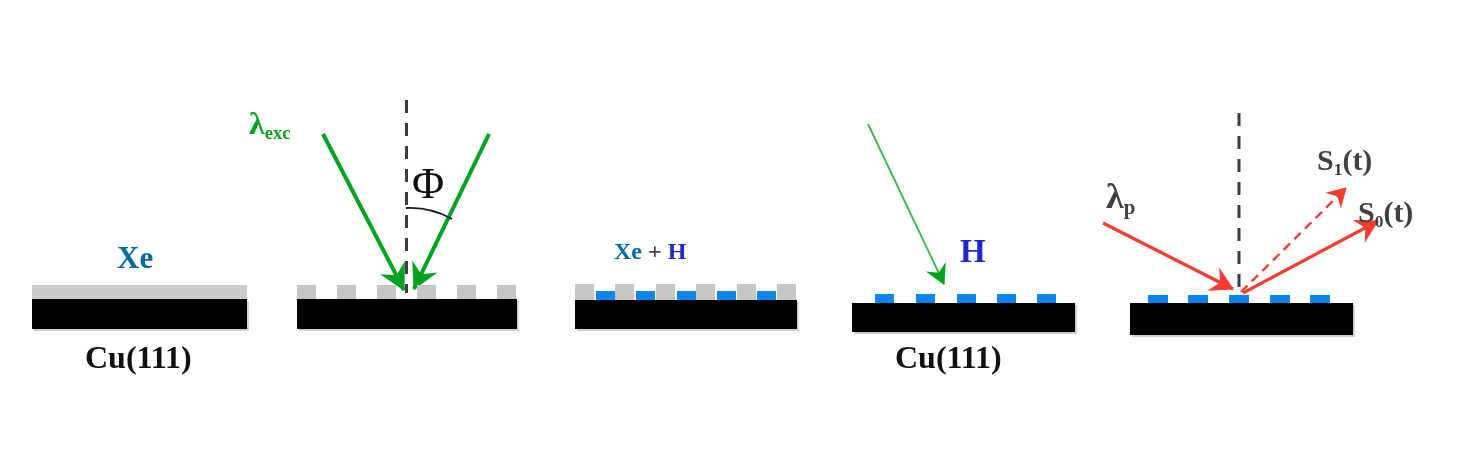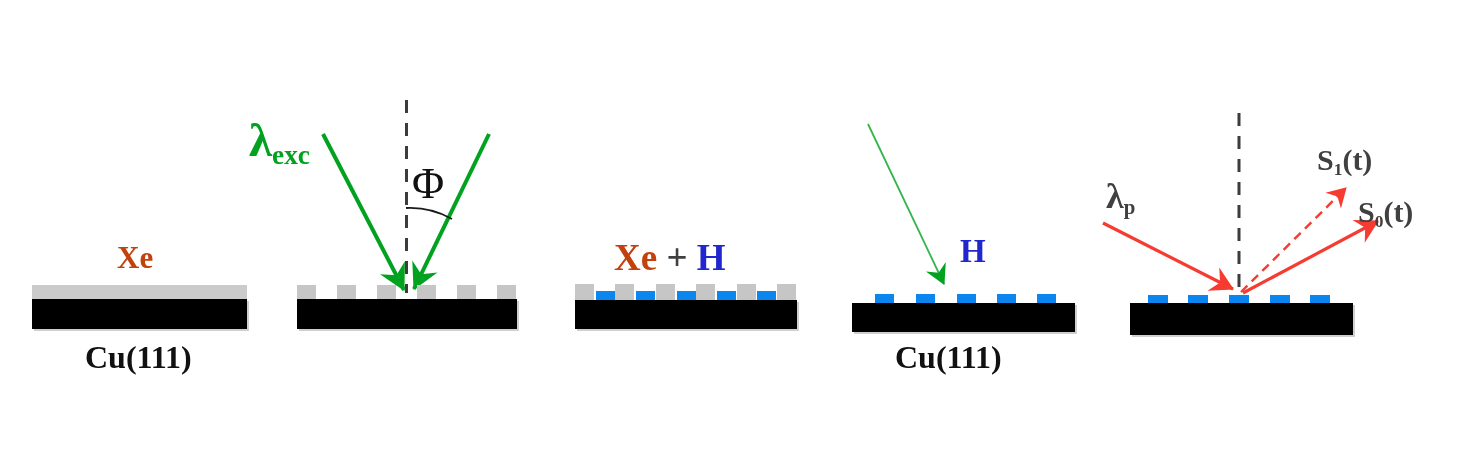--- a/index.html
+++ b/index.html
@@ -17,21 +17,21 @@
   .xe-square{background:#c6c6c6;}
   .h-dash{background:#0b86ee;}
   .label{
     position:absolute;line-height:1;white-space:nowrap;
     font-weight:bold;letter-spacing:0;
   }
   .label sub{
     font-size:0.58em;line-height:1;
     position:relative;top:0.28em;vertical-align:baseline;
   }
-  .gray-text{color:#c2410c;}
+  .gray-text{color:#0369a1;}
   .green-text{color:#00a21f;}
   .blue-text{color:#2227cd;}
   .red-text{color:#404040;}
   .dark-text{color:#111111;}
   .plus-text{color:#3f3f3f;}
   .phi{font-weight:normal;font-size:44px;}
 </style>
 </head>
 <body>
 
@@ -67,35 +67,35 @@
   </svg>
 
   <div>
     <div class="label gray-text" style="left:117px;top:242px;font-size:31px;">Xe</div>
     <div class="layer xe-slab" style="left:32px;top:285px;width:215px;height:14px;"></div>
     <div class="layer substrate" style="left:32px;top:299px;width:215px;height:30px;"></div>
     <div class="label dark-text" style="left:85px;top:341px;font-size:32px;">Cu(111)</div>
   </div>
 
   <div>
-    <div class="label green-text" style="left:249px;top:117px;font-size:47px;">
+    <div class="label green-text" style="left:249px;top:107px;font-size:32px;">
       <span>λ</span><sub>exc</sub>
     </div>
     <div class="label phi dark-text" style="left:412px;top:162px;">Φ</div>
     <div class="layer xe-square" style="left:297px;top:285px;width:19px;height:14px;"></div>
     <div class="layer xe-square" style="left:337px;top:285px;width:19px;height:14px;"></div>
     <div class="layer xe-square" style="left:377px;top:285px;width:19px;height:14px;"></div>
     <div class="layer xe-square" style="left:417px;top:285px;width:19px;height:14px;"></div>
     <div class="layer xe-square" style="left:457px;top:285px;width:19px;height:14px;"></div>
     <div class="layer xe-square" style="left:497px;top:285px;width:19px;height:14px;"></div>
     <div class="layer substrate" style="left:297px;top:299px;width:220px;height:30px;"></div>
   </div>
 
   <div>
-    <div class="label" style="left:614px;top:239px;font-size:37px;">
+    <div class="label" style="left:614px;top:239px;font-size:24px;">
       <span class="gray-text">Xe</span>
       <span class="plus-text">+</span>
       <span class="blue-text">H</span>
     </div>
     <div class="layer xe-square" style="left:575px;top:284px;width:19px;height:16px;"></div>
     <div class="layer xe-square" style="left:615px;top:284px;width:19px;height:16px;"></div>
     <div class="layer xe-square" style="left:656px;top:284px;width:19px;height:16px;"></div>
     <div class="layer xe-square" style="left:696px;top:284px;width:19px;height:16px;"></div>
     <div class="layer xe-square" style="left:737px;top:284px;width:19px;height:16px;"></div>
     <div class="layer xe-square" style="left:777px;top:284px;width:19px;height:16px;"></div>

